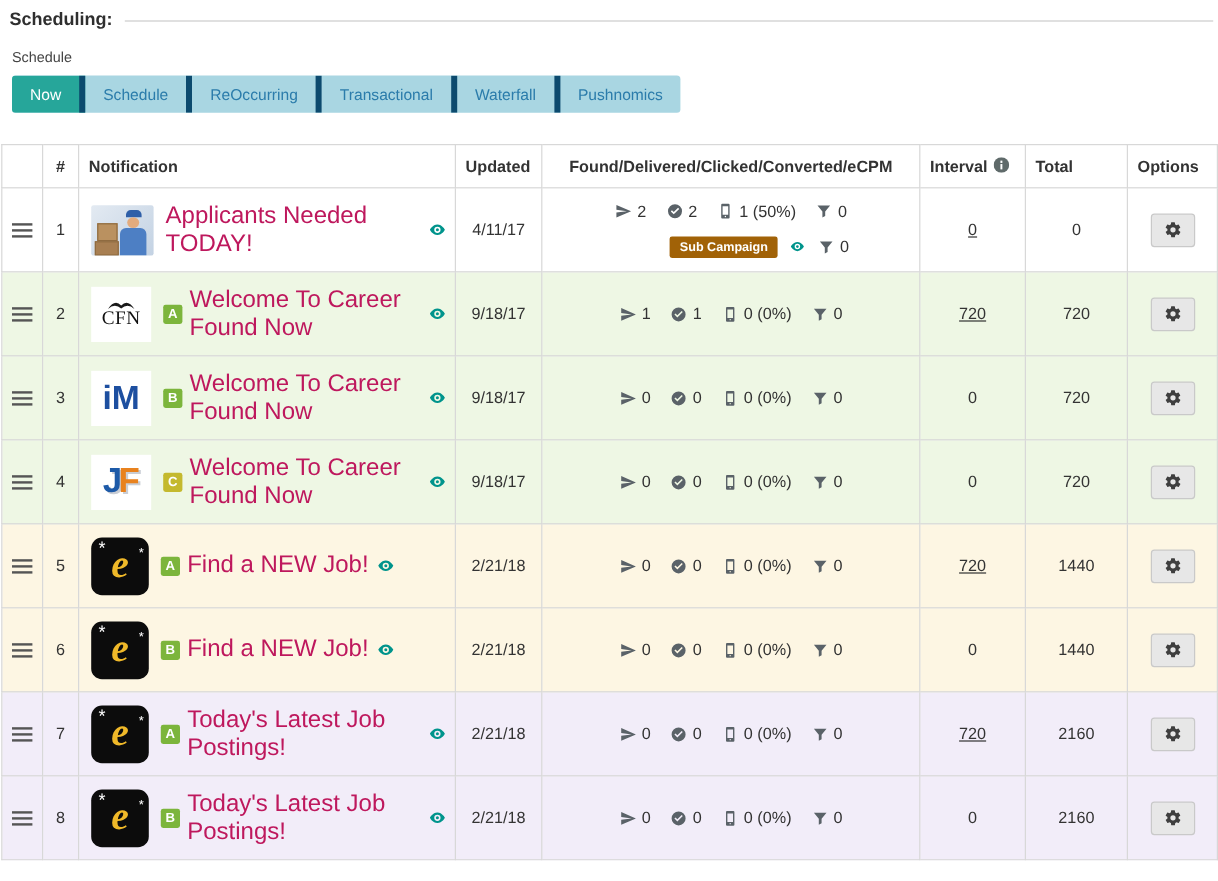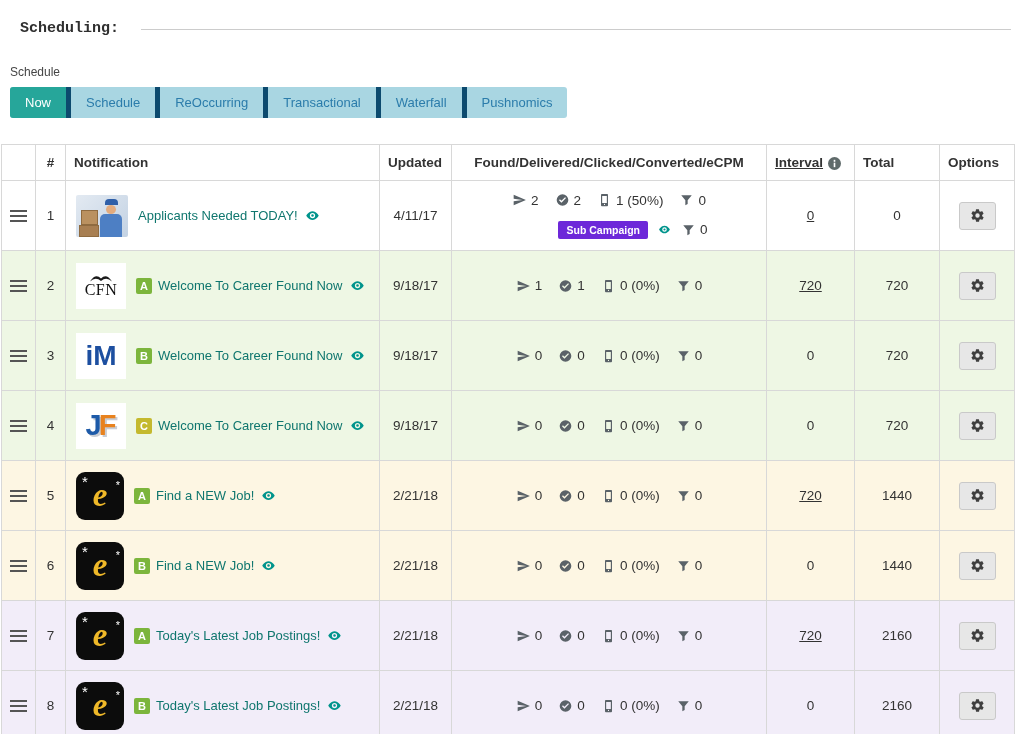--- a/index.html
+++ b/index.html
@@ -5,21 +5,21 @@
   * { box-sizing: border-box; }
   html, body { margin: 0; padding: 0; background: #fff; }
   body {
     width: 1015px;
     font-family: "Liberation Sans", sans-serif;
     color: #333;
   }
 
   
   .heading-row { display: flex; align-items: center; gap: 10px; padding: 8px 4px 0 8px; }
-  .heading-row h2 { margin: 12px; font-size: 15px; font-weight: bold; color: #2f2f2f; font-family: Liberation Mono, monospace; }
+  .heading-row h2 { margin: 0; font-size: 15px; font-weight: bold; color: #2f2f2f; }
   .heading-rule { flex: 1; height: 1px; background: #ccc; margin-top: 2px; }
 
   .schedule-label { font-size: 12px; color: #454545; margin: 16px 0 8px 10px; }
 
   
   .tabs { display: inline-flex; margin-left: 10px; background: #a9d6e2; border-radius: 3px; overflow: hidden; }
   .tab { padding: 8px 15px; font-size: 13px; color: #2b7cab; border-right: 5px solid #0c4a6e; cursor: pointer; white-space: nowrap; }
   .tab:last-child { border-right: none; }
   .tab.active { background: #26a69a; color: #fff; }
 
@@ -28,35 +28,35 @@
   th, td { border: 1px solid #d8d8d8; }
   thead th {
     height: 36px; background: #fff; font-size: 13.5px; font-weight: bold;
     color: #333; text-align: left; padding: 0 8px; white-space: nowrap;
   }
   thead th.center { text-align: center; }
   tbody tr { height: 70px; }
   td { padding: 8px 6px; font-size: 13.5px; color: #333; vertical-align: middle; }
   td.center { text-align: center; }
 
-  .th-flex { display: inline-flex; align-items: flex-end; gap: 5px; text-decoration: underline; }
+  .th-flex { display: inline-flex; align-items: flex-start; gap: 5px; }
 
   
   .drag-handle { width: 17px; margin: 0 auto; cursor: grab; }
   .drag-handle span { display: block; height: 2px; background: #555; margin: 3px 0; }
 
   
   .notif { display: flex; align-items: center; gap: 10px; padding-left: 4px; }
   .notif-text { display: flex; align-items: center; gap: 6px; }
   .badge {
     width: 16px; height: 16px; border-radius: 2px; color: #fff;
     font-size: 11px; font-weight: bold; display: inline-flex;
     align-items: center; justify-content: center; flex: 0 0 auto;
   }
-  a.title { color: #0f766e; font-size: 13px; text-decoration: none; }
+  a.title { color: #be185d; font-size: 20px; text-decoration: none; }
 
   
   .logo { width: 50px; height: 46px; flex: 0 0 auto; display: flex; align-items: center; justify-content: center; position: relative; }
   .logo-applicants { width: 52px; height: 42px; background: linear-gradient(135deg, #e3eaf2, #c3d2e3); border-radius: 2px; overflow: hidden; }
   .ap-cap  { position: absolute; top: 4px;  left: 29px; width: 13px; height: 6px;  background: #2f5fa8; border-radius: 4px 4px 0 0; }
   .ap-head { position: absolute; top: 10px; left: 30px; width: 10px; height: 9px;  background: #e3ab7d; border-radius: 50%; }
   .ap-body { position: absolute; top: 19px; left: 24px; width: 22px; height: 23px; background: #4d7fc4; border-radius: 5px 5px 0 0; }
   .ap-box  { position: absolute; top: 15px; left: 5px;  width: 17px; height: 15px; background: #ba9160; border: 1px solid #8f6b40; }
   .ap-box2 { position: absolute; top: 30px; left: 3px;  width: 20px; height: 12px; background: #a87f52; border: 1px solid #8f6b40; }
 
@@ -77,21 +77,21 @@
   .logo-e::before { content: "*"; color: #fff; position: absolute; top: 1px; left: 6px; font-size: 15px; }
   .logo-e::after  { content: "*"; color: #fff; position: absolute; top: 7px; right: 4px; font-size: 11px; }
 
   
   .stats-line { display: flex; justify-content: center; align-items: center; gap: 16px; }
   .stat { display: inline-flex; align-items: center; gap: 4px; font-size: 13.5px; color: #333; white-space: nowrap; }
   .icon { width: 15px; height: 14px; fill: #5a6268; flex: 0 0 auto; }
   .icon.eye { width: 17px; height: 15px; fill: #00948c; cursor: pointer; }
   .icon.eye.sm { width: 15px; height: 13px; }
   .sub-line { display: flex; justify-content: center; align-items: center; gap: 9px; margin-top: 13px; }
-  .sub-badge { background: #6d28d9; color: #fff; font-size: 10.5px; font-weight: bold; padding: 3px 8px; border-radius: 2px; white-space: nowrap; margin-left: 48px; }
+  .sub-badge { background: #a16207; color: #fff; font-size: 10.5px; font-weight: bold; padding: 3px 8px; border-radius: 2px; white-space: nowrap; margin-left: 48px; }
 
   
   .interval { cursor: pointer; }
   .interval.editable { text-decoration: underline; }
 
   
   .gear-btn { background: #e7e7e7; border: 1px solid #c9c9c9; border-radius: 3px; padding: 5px 10px 3px 10px; cursor: pointer; }
   .gear-btn .icon { width: 15px; height: 15px; fill: #3f3f3f; }
 
   .info-icon { width: 13px; height: 13px; flex: 0 0 auto; }

